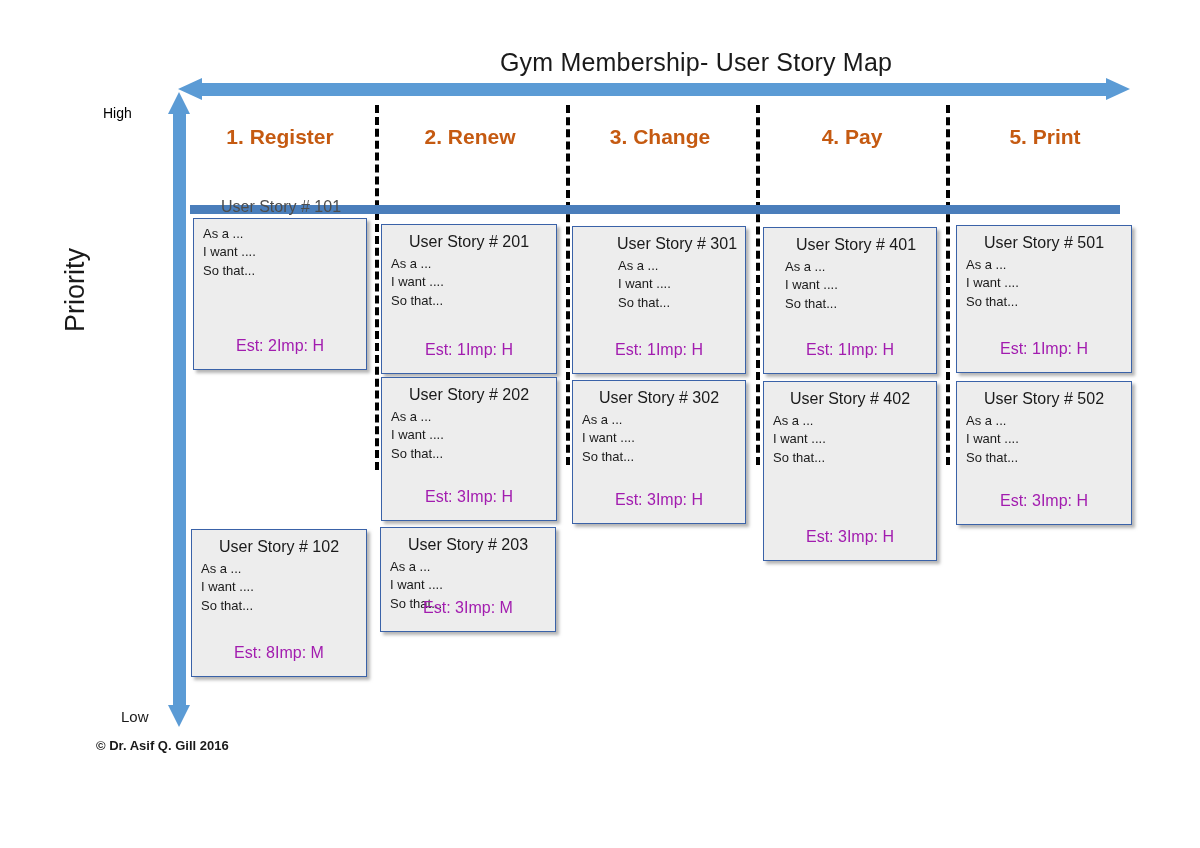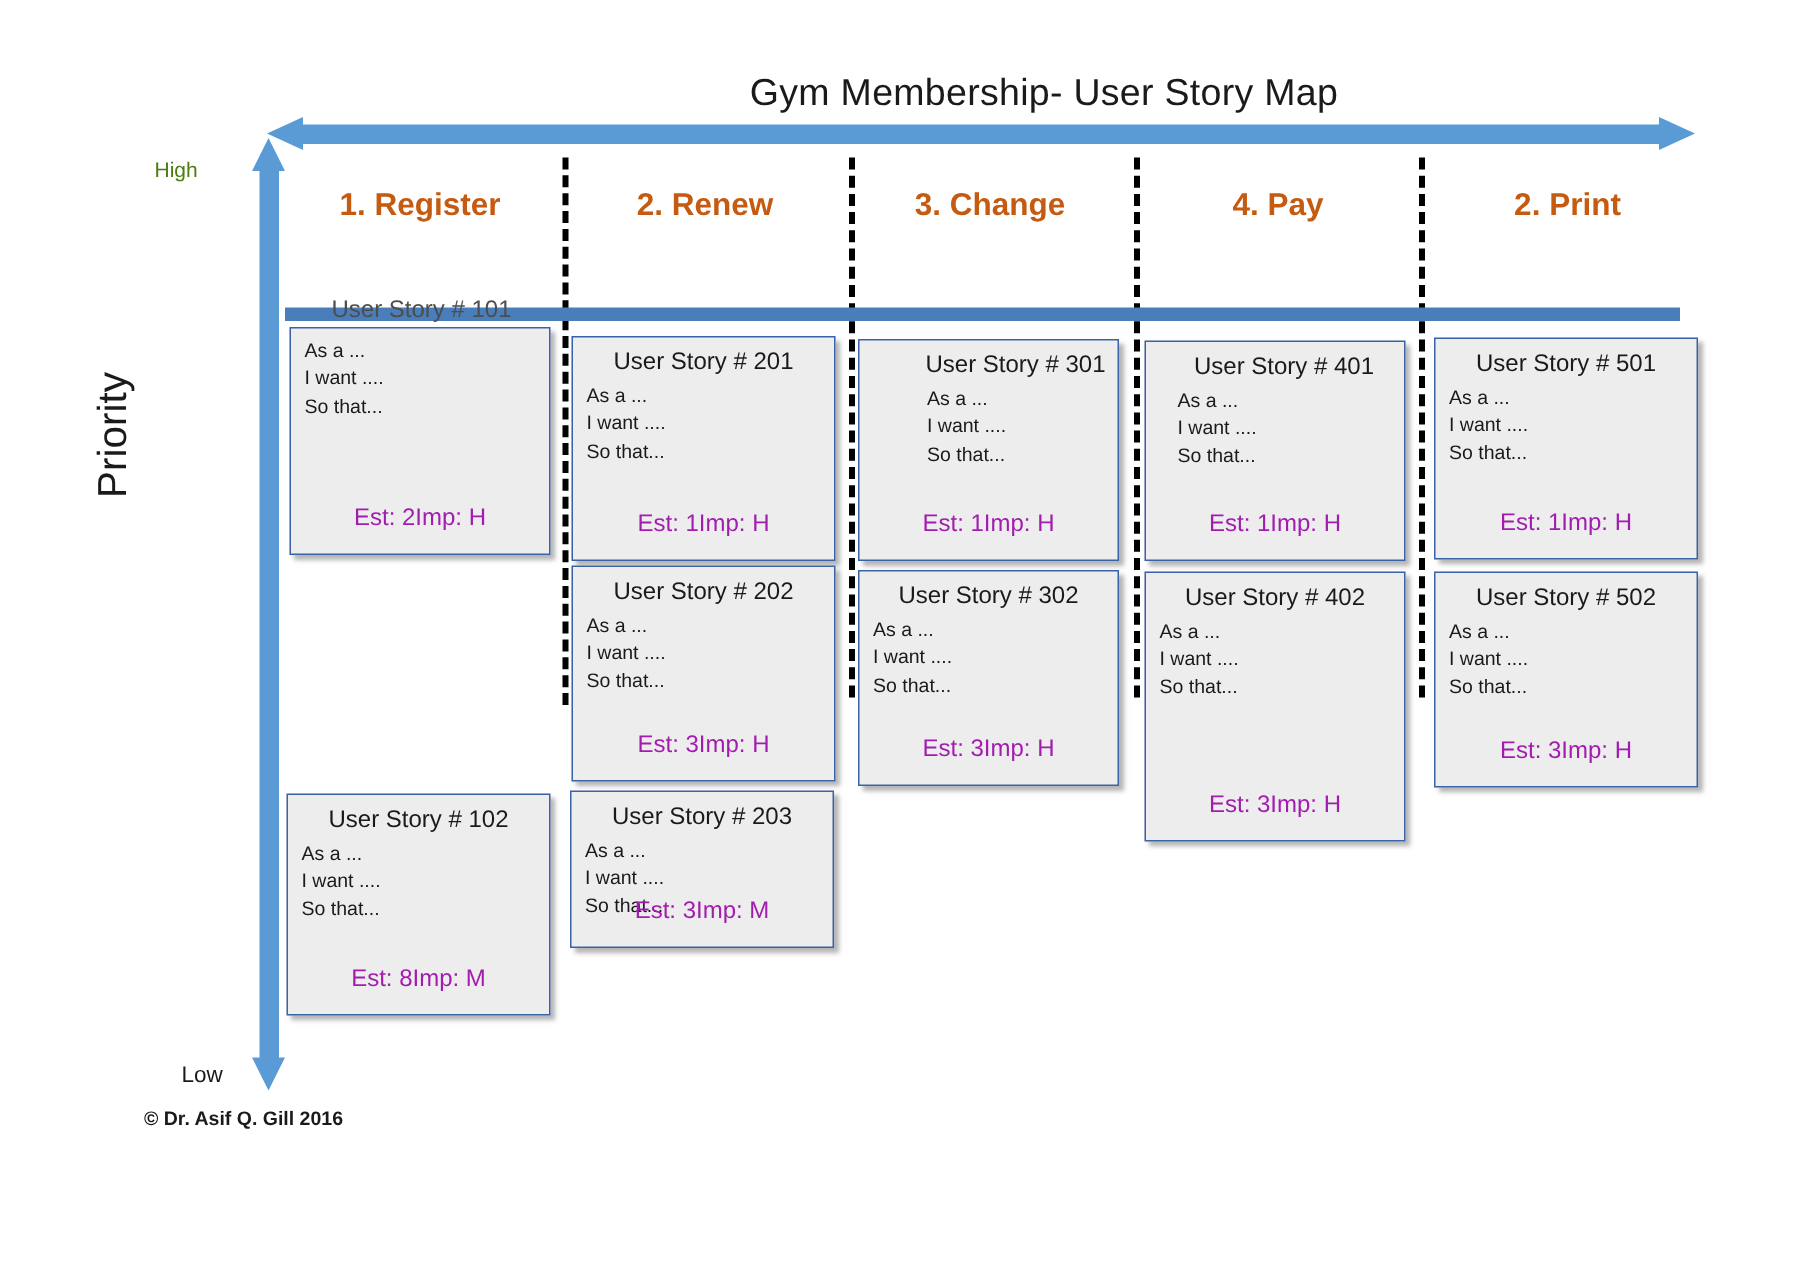--- a/index.html
+++ b/index.html
@@ -85,21 +85,21 @@
     border-left: 11px solid transparent;
     border-right: 11px solid transparent;
     border-top: 22px solid #5B9BD5;
   }
 
   .axis-high {
     position: absolute;
     left: 103px;
     top: 105px;
     font-size: 14px;
-    color: #4d7c0f;
+    color: #000000;
   }
   .axis-low {
     position: absolute;
     left: 121px;
     top: 708px;
     font-size: 15px;
     color: #1a1a1a;
     text-align: right;
   }
   .axis-priority {
@@ -222,21 +222,21 @@
       <div class="divider" style="left: 375px; height: 365px;"></div>
       <div class="divider" style="left: 566px; height: 360px;"></div>
       <div class="divider" style="left: 756px; height: 360px;"></div>
       <div class="divider" style="left: 946px; height: 360px;"></div>
     </div>
   <div id="headers-host">
       <div class="col-header" style="left: 190px; width: 180px;">1. Register</div>
       <div class="col-header" style="left: 380px; width: 180px;">2. Renew</div>
       <div class="col-header" style="left: 570px; width: 180px;">3. Change</div>
       <div class="col-header" style="left: 762px; width: 180px;">4. Pay</div>
-      <div class="col-header" style="left: 955px; width: 180px;">2. Print</div>
+      <div class="col-header" style="left: 955px; width: 180px;">5. Print</div>
     </div>
 
   <div class="release-line"></div>
 
   <div class="card-101-title">User Story # 101</div>
 
   <div id="cards-host">
       <div class="card" style="left: 193px; top: 218px; width: 174px; height: 152px;">
         <div style="height: 6px;"></div>
         <div class="card-body">

